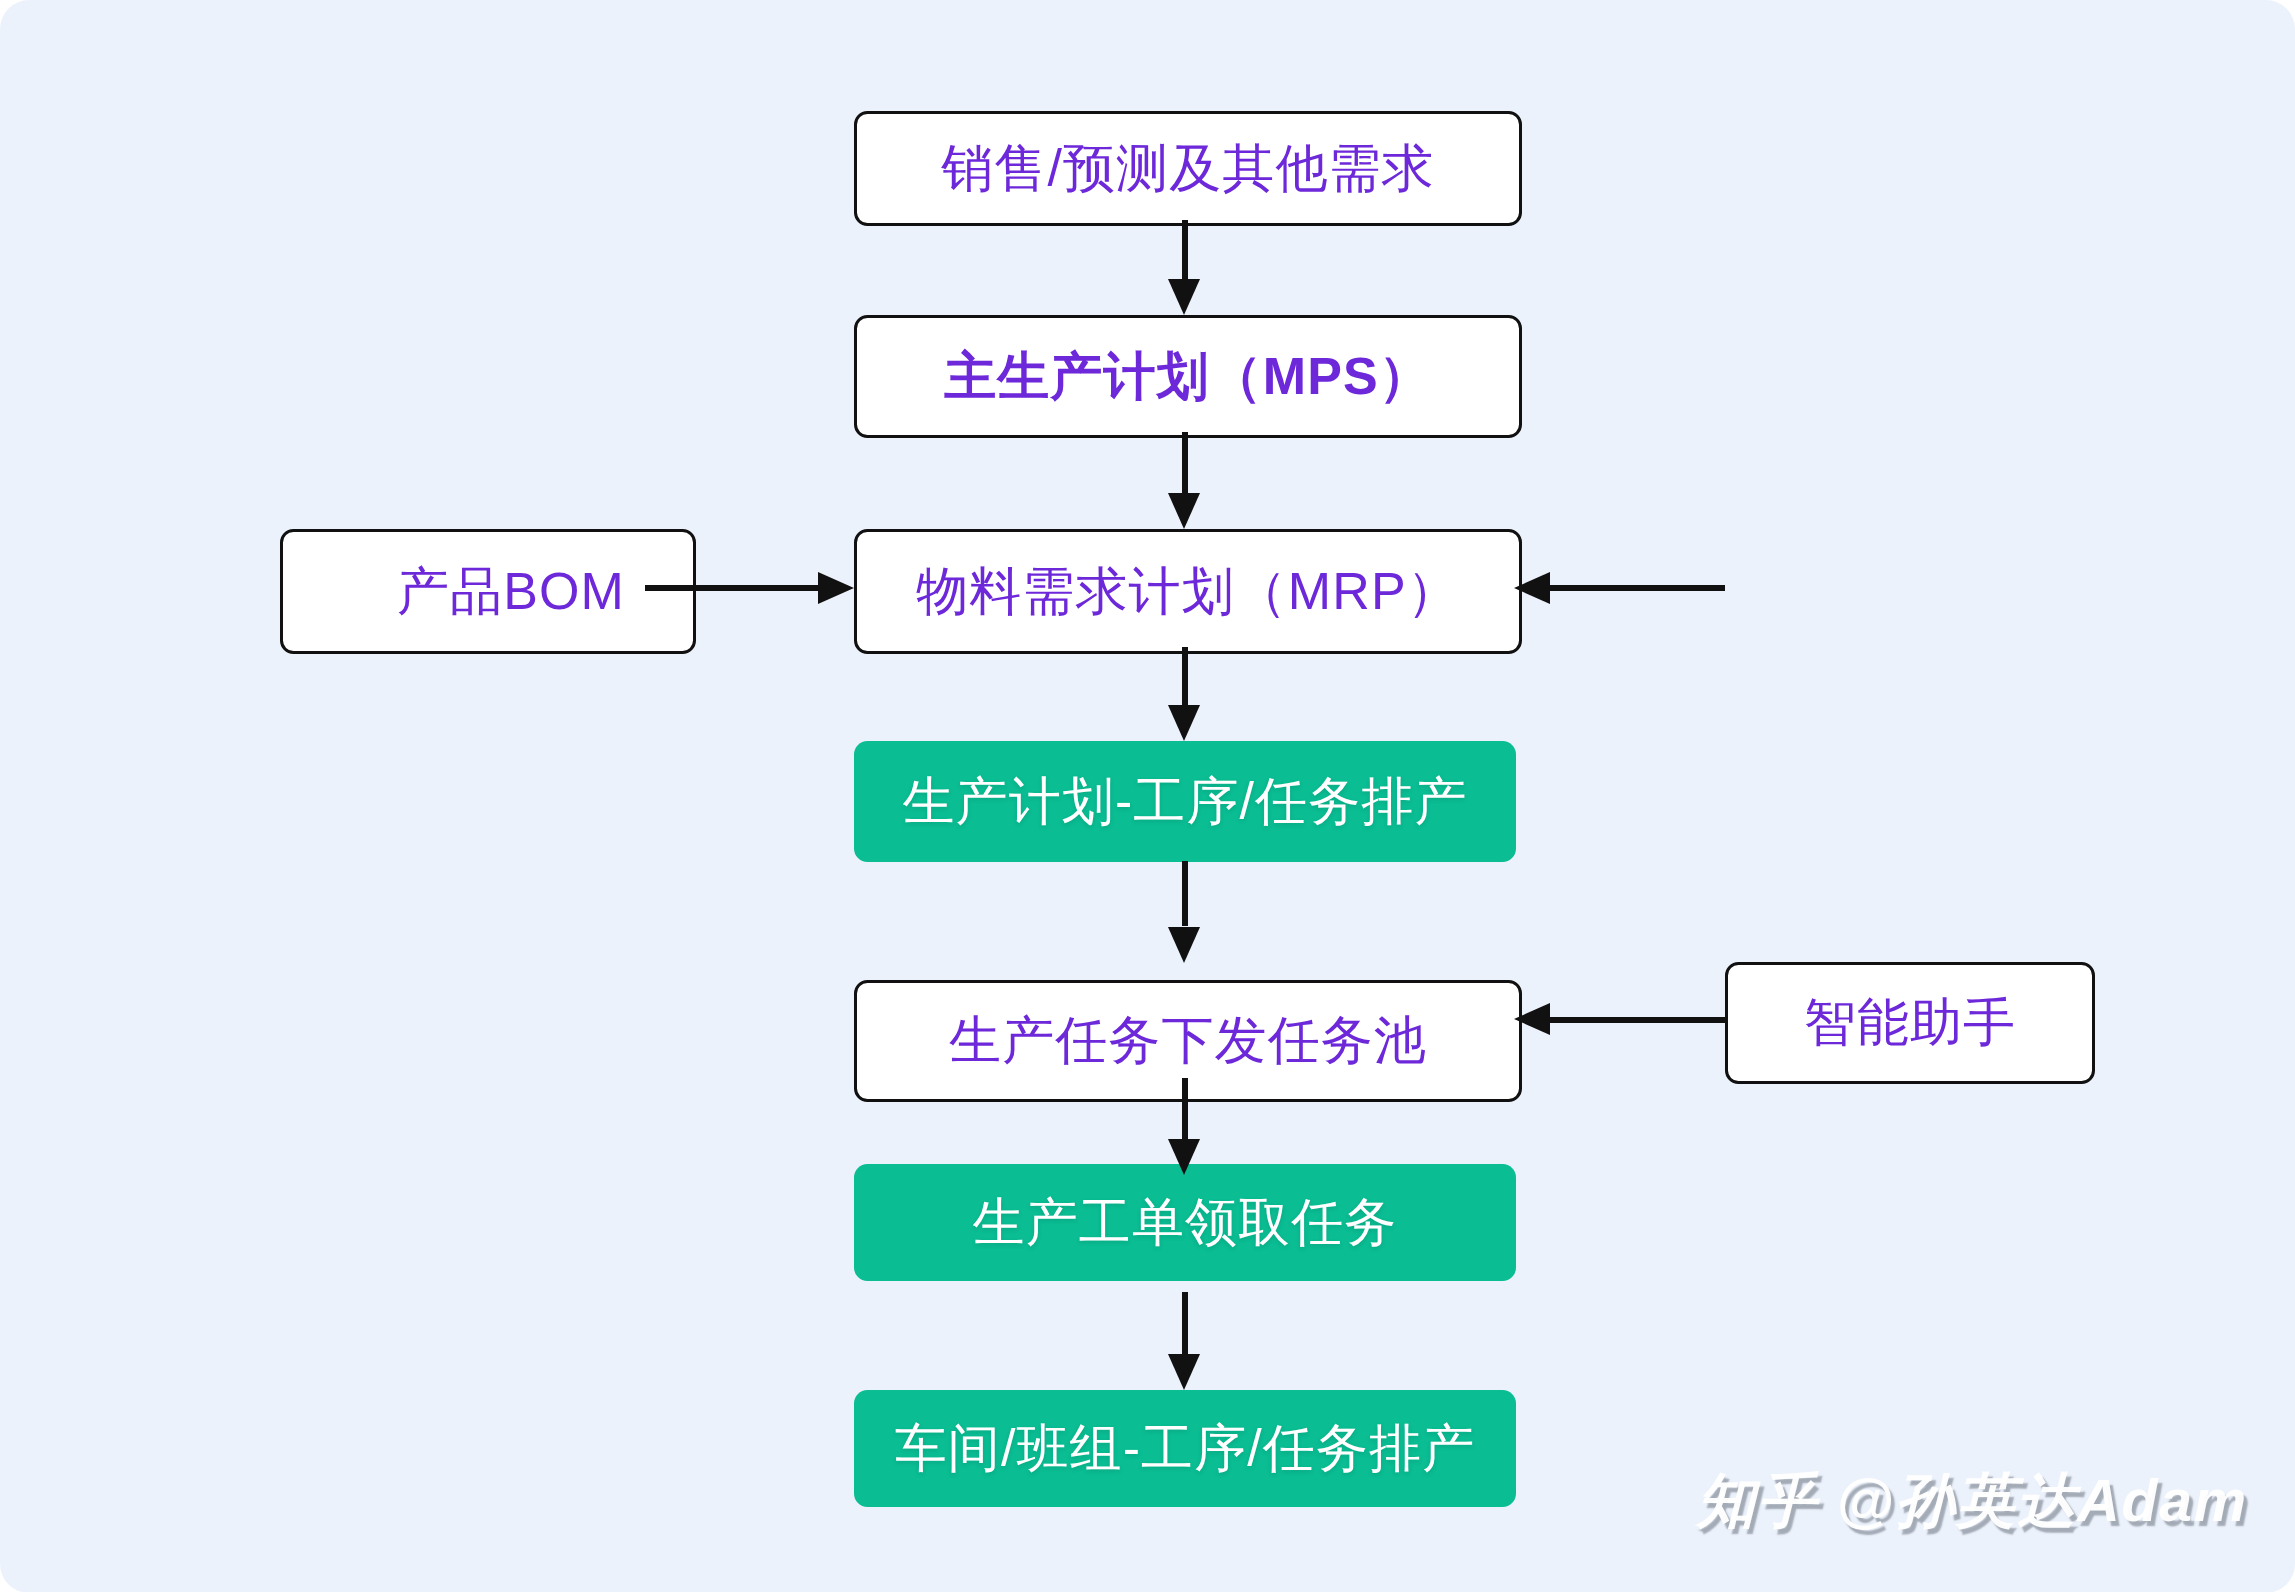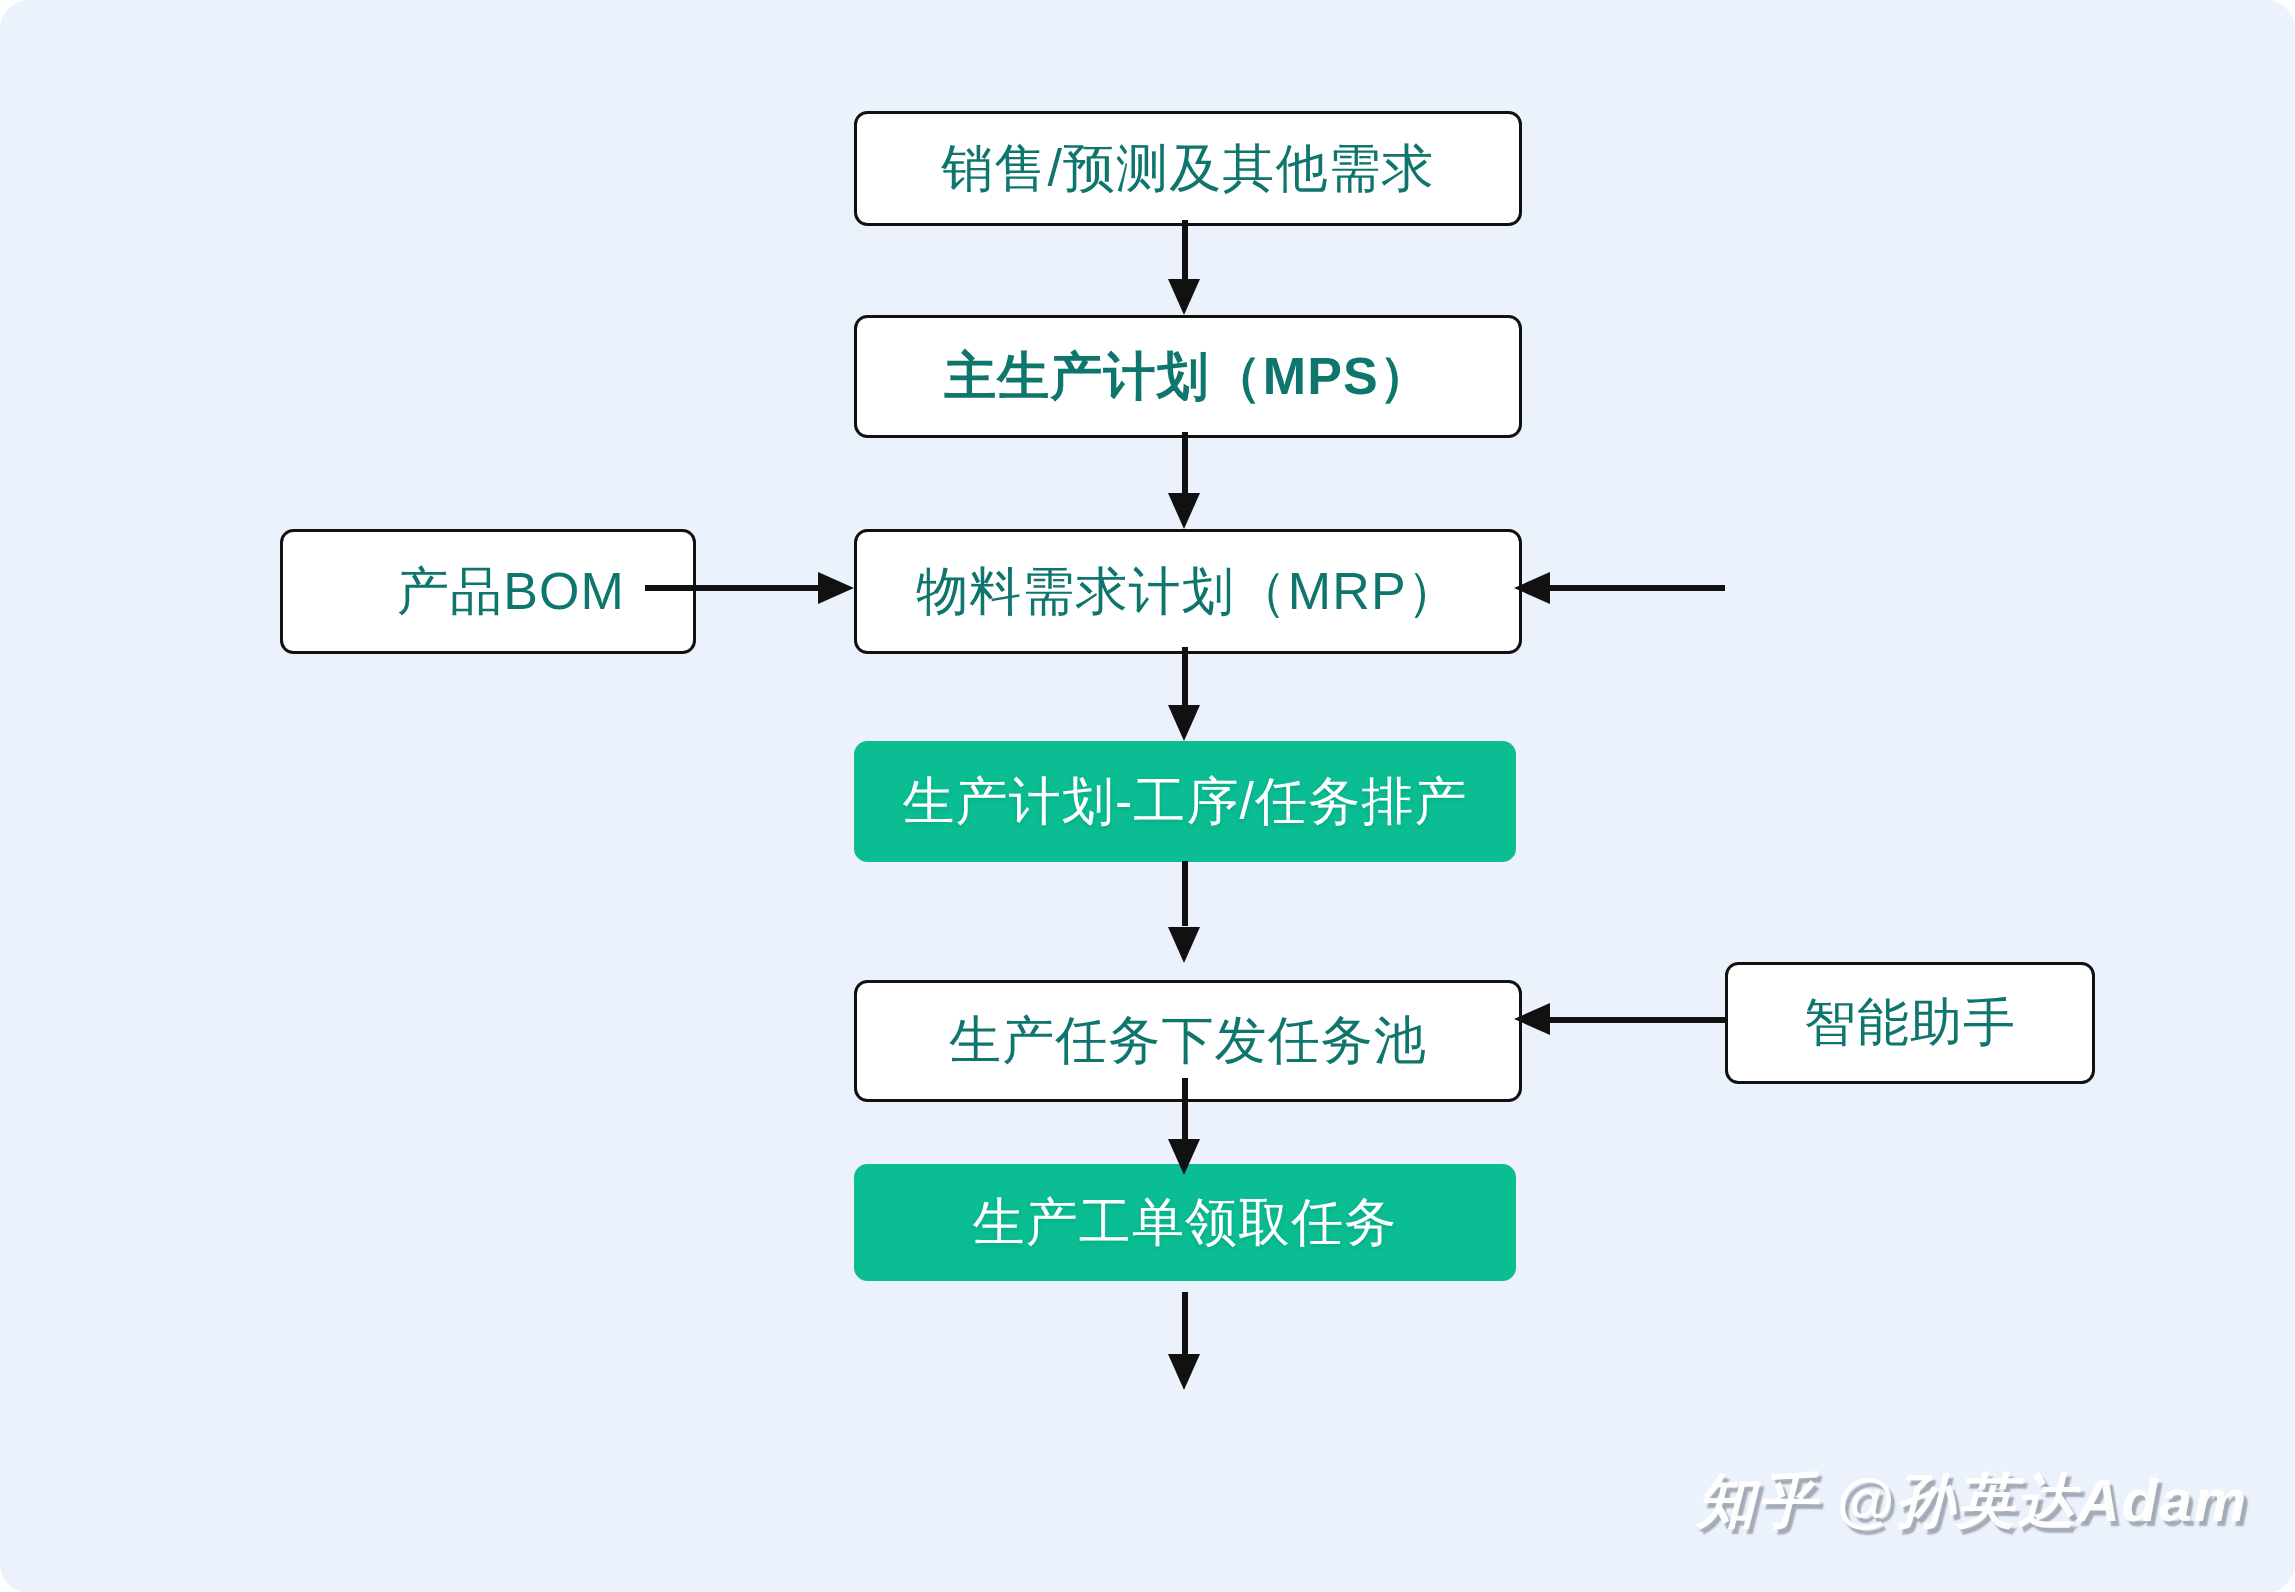--- a/index.html
+++ b/index.html
@@ -25,21 +25,21 @@
     font-size: 52px;
     font-weight: 500;
     letter-spacing: 1.1px;
     border-radius: 13.4px;
     text-align: center;
     white-space: nowrap;
   }
   .node.white {
     background: #ffffff;
     border: 3.9px solid #111111;
-    color: #0f766e;
+    color: #6d28d9;
   }
   .node.green {
     background: #0abd93;
     color: #ffffff;
     text-shadow: 0 2.2px 4.5px rgba(0, 80, 60, 0.18);
   }
   
   .n-sales     { left: 854px; top: 111px;  width: 662px; height: 109px; }
   .n-mps       { left: 854px; top: 315px;  width: 662px; height: 117px; font-weight: bold; }
   .n-bom       { left: 280px;  top: 529px;  width: 364px;  height: 119px; padding-left: 46px; }
@@ -104,20 +104,21 @@
 
 
   <div class="node green n-plansched">生产计划-工序/任务排产</div>
 
   <div class="node white n-taskpool">生产任务下发任务池</div>
 
   <div class="node white n-assistant">智能助手</div>
 
   <div class="node green n-workorder">生产工单领取任务</div>
 
+  <div class="node green n-workshop">车间/班组-工序/任务排产</div>
 
   <div>
     <div class="aline vline l-a1"></div>
     <div class="head head-down vhead h-a1"></div>
   </div>
 
   <div>
     <div class="aline vline l-a2"></div>
     <div class="head head-down vhead h-a2"></div>
   </div>

